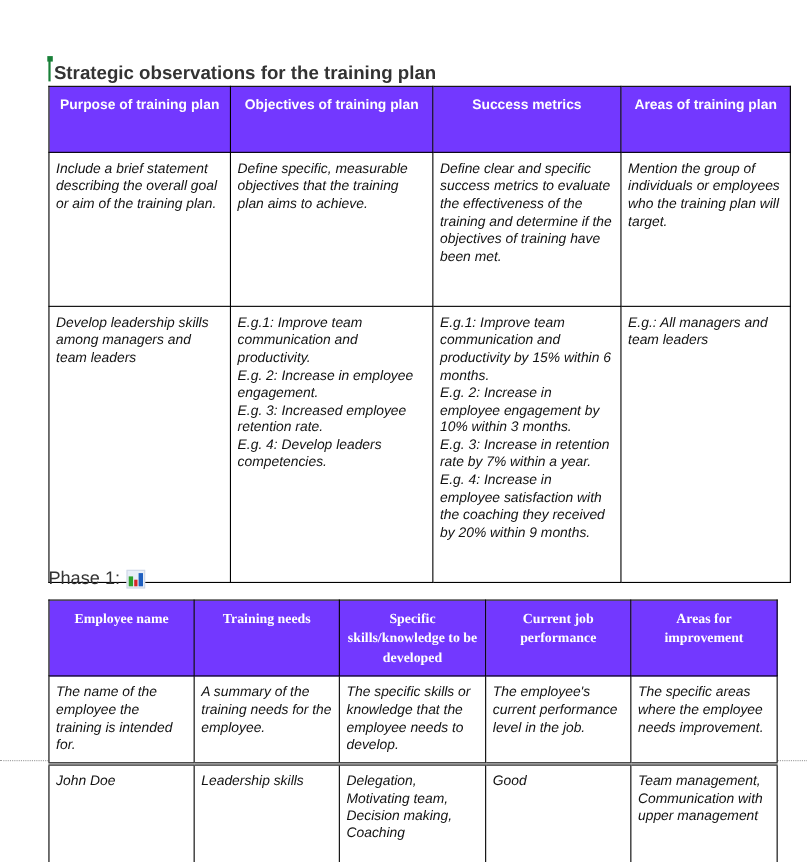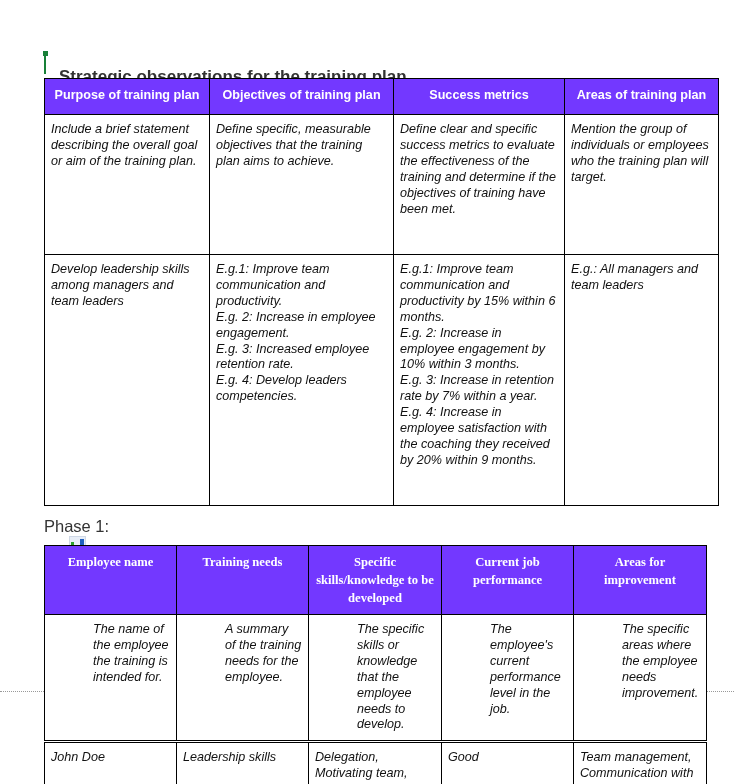--- a/index.html
+++ b/index.html
@@ -7,56 +7,56 @@
     width: 734px; height: 784px; overflow: hidden; position: relative;
     font-family: "Liberation Sans", sans-serif; color: #000;
   }
   .cursor {
     position: absolute; left: 44px; top: 52px; width: 2px; height: 22px; background: #188038;
   }
   .cursor::before {
     content: ""; position: absolute; left: -1px; top: -1px; width: 5px; height: 5px; background: #188038;
   }
   .doc-title {
-    position: absolute; left: 45px; top: 53px; margin: 14px;
+    position: absolute; left: 45px; top: 53px; margin: 4px;
     font-size: 17px; font-weight: bold; color: #333;
     font-family: "Liberation Sans", sans-serif;
   }
   table {
     position: absolute; border-collapse: collapse; table-layout: fixed;
   }
   th, td {
     border: 1px solid #000; vertical-align: top; padding: 7px 6px;
     font-size: 12.6px; line-height: 15.9px;
   }
   th {
     background: #7338ff; color: #fff; font-weight: bold; text-align: center;
     font-size: 12.6px; line-height: 18px; padding: 7px 6px;
   }
   td { font-style: italic; color: #111; }
   td .line { display: block; }
   #t1 { left: 44px; top: 78px; width: 674px; }
-  #t1 thead tr { height: 36px; }
+  #t1 thead tr { height: 60px; }
   #t1 .r1 { height: 140px; }
   #t1 .r2 { height: 251px; }
   .phase-title {
     position: absolute; left: 44px; top: 517px; margin: 0;
     font-size: 16.5px; font-weight: normal; color: #333;
-    display: flex; align-items: center; flex-direction: column;
+    display: flex; align-items: center;
   }
   .chart-icon {
     display: inline-flex; align-items: flex-end; gap: 1px;
     width: 17px; height: 17px; margin: 0 5px 0 6px;
     background: #e8eef7; border: 1px solid #cfd8e6; box-sizing: border-box; padding: 1px;
   }
   .chart-icon span { display: block; width: 4px; }
   #t2 { left: 44px; top: 545px; width: 662px; }
   #t2 thead tr { height: 68px; font-family: Liberation Serif, serif; }
   #t2 .r1 { height: 76px; }
-  #t2 .r1 td { border-bottom: 3px double #000; padding-left: 48px; }
+  #t2 .r1 td { border-bottom: 3px double #000; }
   #t2 .r2 { height: 100px; }
   .page-break {
     position: absolute; left: 0; top: 691px; width: 734px; height: 0;
     border-top: 1px dotted #999; z-index: 0;
   }
   #t2 { z-index: 1; background: #fff; }
 </style>
 </head>
 <body>
 

